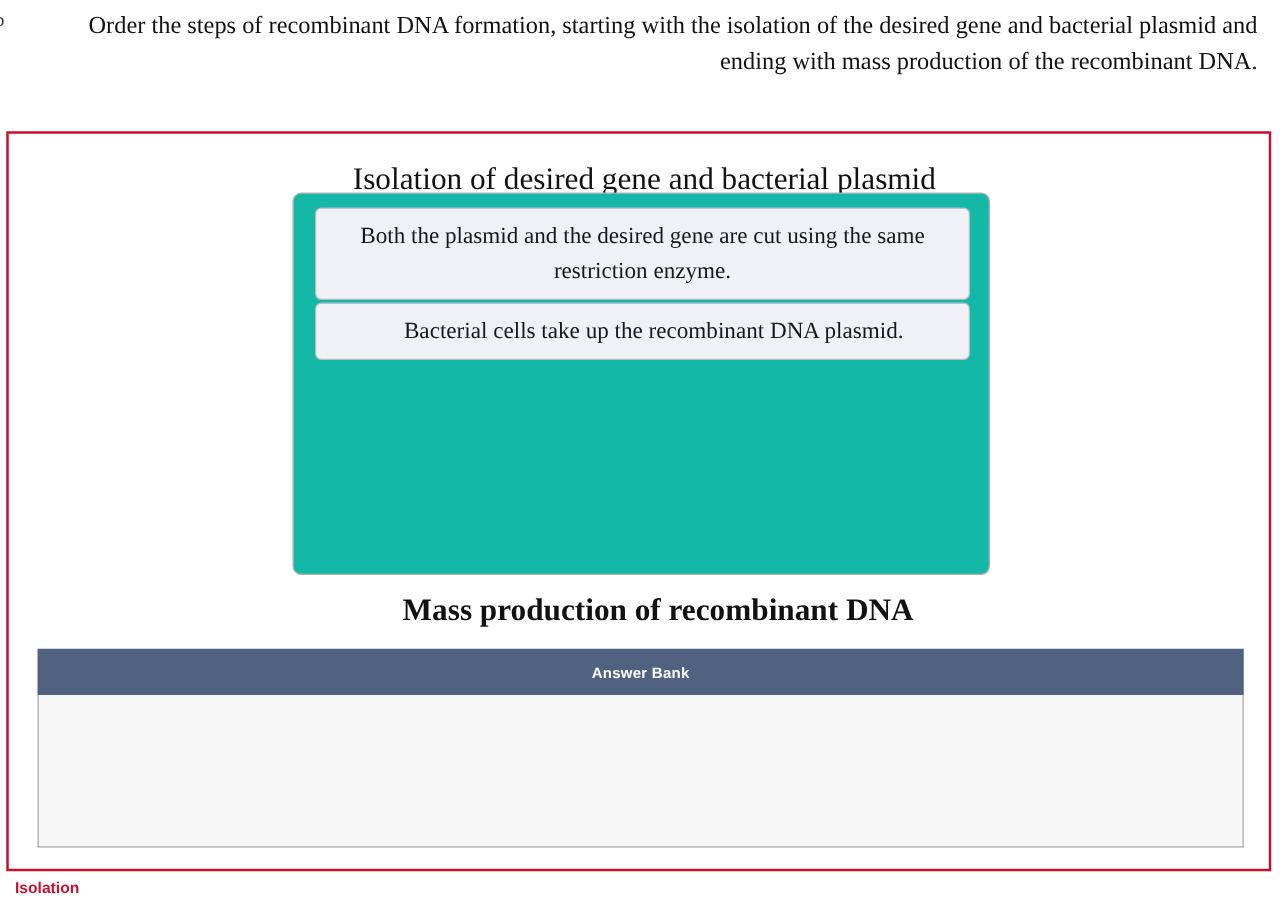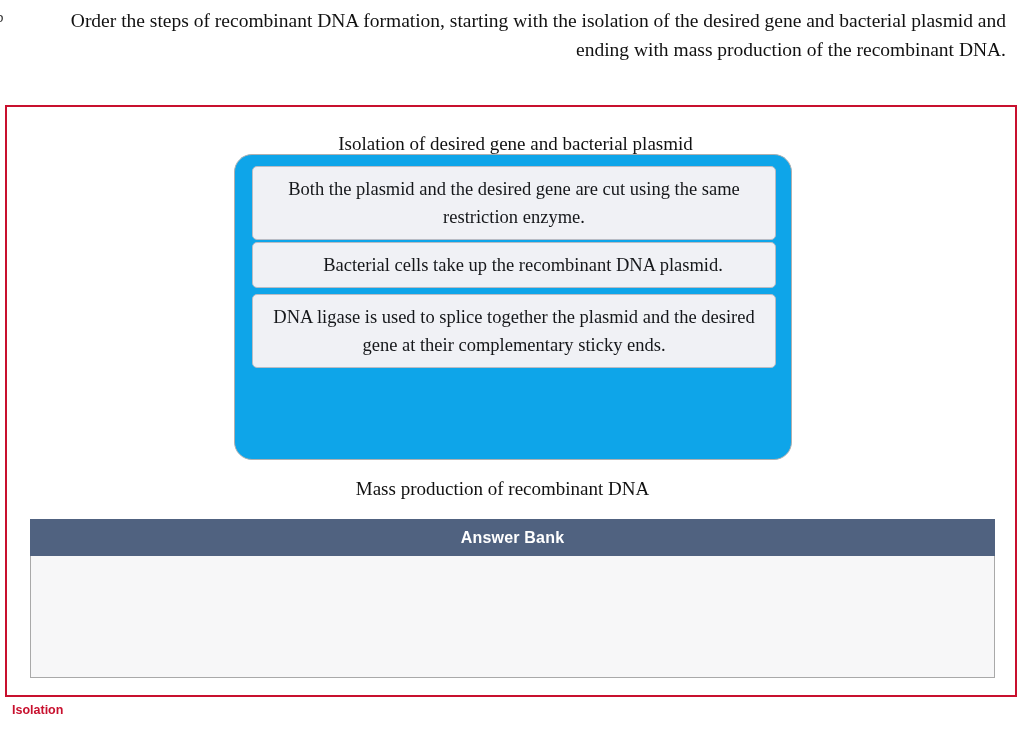--- a/index.html
+++ b/index.html
@@ -61,47 +61,48 @@
 
   
   .order-region {
     position: absolute;
     left: 0;
     top: 0;
     width: 100%;
   }
   .endpoint-label {
     text-align: center;
-    font-size: 19px;
+    font-size: 25px;
     line-height: 26px;
     color: #111111;
     font-family: "Liberation Serif", "DejaVu Serif", serif;
   }
   .label-top {
     position: absolute;
     left: 227px;
     top: 24px;
     width: 563px;
   }
   .label-bottom {
     position: absolute;
-    left: 214px;
+    left: 238px;
     top: 369px;
     width: 563px;
+    font-weight: bold;
   }
 
   .drop-container {
     position: absolute;
     left: 227px;
     top: 47px;
     width: 558px;
     height: 306px;
     border: 1px solid #b0b0b0;
-    border-radius: 18px;
-    background: #0ea5e9;
+    border-radius: 7px;
+    background: #14b8a6;
     box-sizing: border-box;
   }
 
   .order-item {
     position: absolute;
     left: 17px;
     width: 524px;
     box-sizing: border-box;
     border: 1px solid #b9bcc4;
     border-radius: 5px;
@@ -126,21 +127,21 @@
     top: 412px;
     width: 965px;
     height: 159px;
     box-sizing: border-box;
   }
   .answer-bank-header {
     height: 37px;
     background: #506280;
     color: #ffffff;
     font-family: "Liberation Sans", "DejaVu Sans", sans-serif;
-    font-size: 16px;
+    font-size: 12px;
     font-weight: bold;
     display: flex;
     align-items: center;
     justify-content: center;
     letter-spacing: 0.2px;
     box-sizing: border-box;
     text-align: right;
   }
   .answer-bank-body {
     height: 122px;
@@ -171,21 +172,20 @@
 
 <div class="result-box">
 
   <div class="order-region">
 
     <div class="endpoint-label label-top">Isolation of desired gene and bacterial plasmid</div>
 
     <div class="drop-container">
       <div class="order-item i0">Both the plasmid and the desired gene are cut using the same restriction enzyme.</div>
       <div class="order-item i1">Bacterial cells take up the recombinant DNA plasmid.</div>
-      <div class="order-item i2">DNA ligase is used to splice together the plasmid and the desired gene at their complementary sticky ends.</div>
     </div>
 
     <div class="endpoint-label label-bottom">Mass production of recombinant DNA</div>
   </div>
 
   <div class="answer-bank">
     <div class="answer-bank-header">Answer Bank</div>
     <div class="answer-bank-body"></div>
   </div>
 

